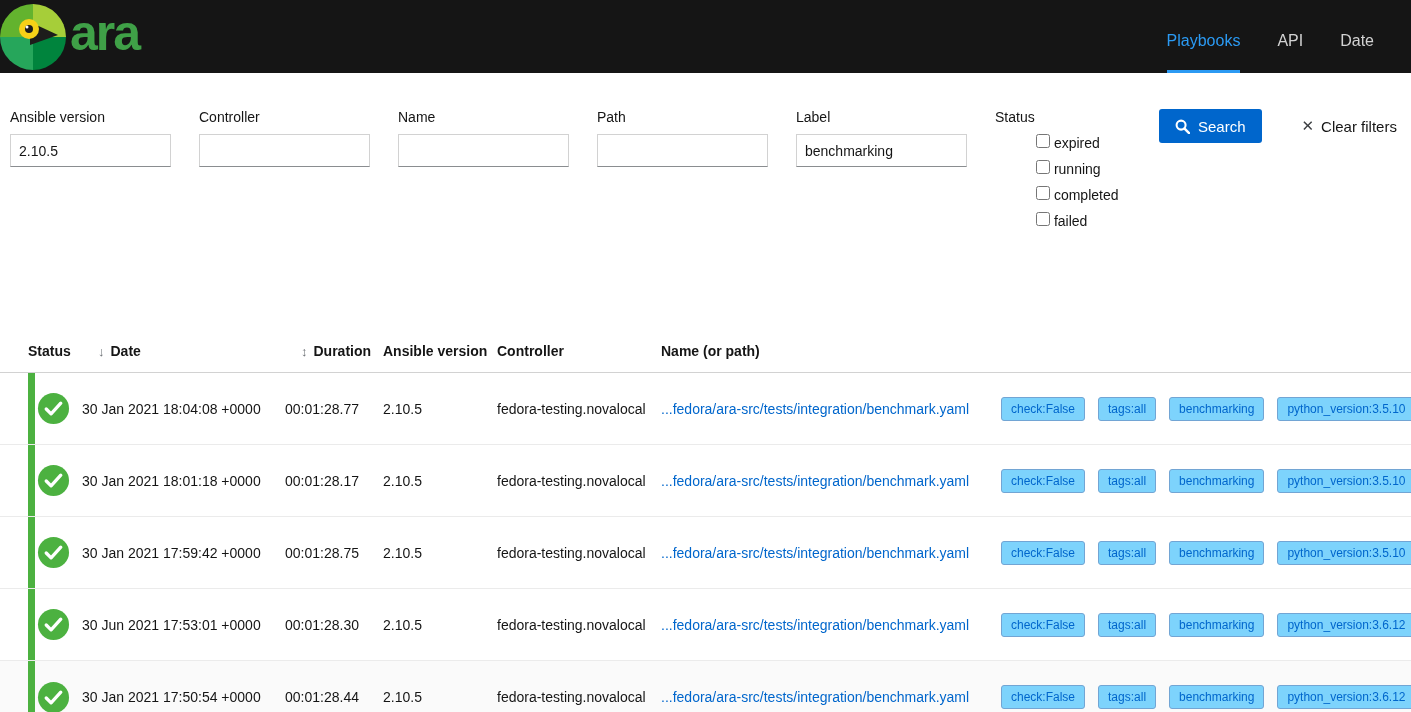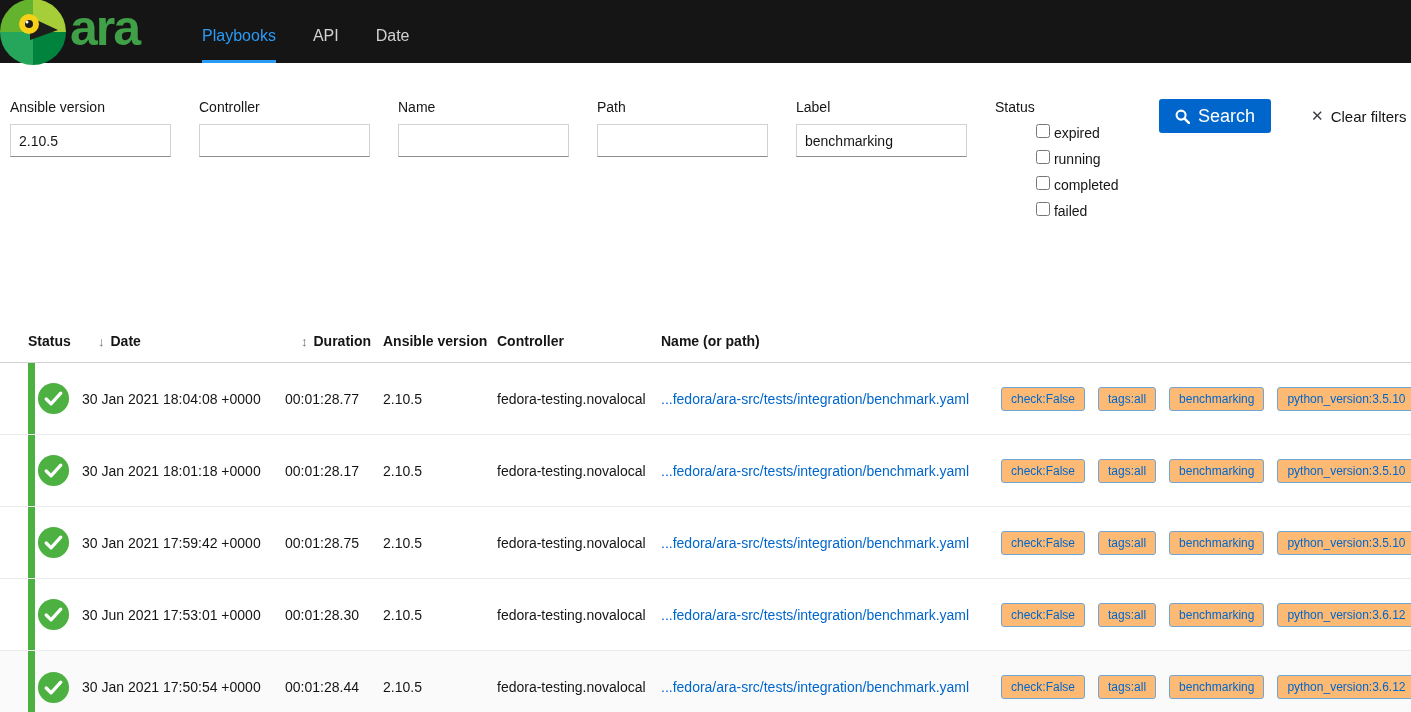--- a/index.html
+++ b/index.html
@@ -4,21 +4,21 @@
 <style>
   * { box-sizing: border-box; }
   html,body { margin:0; padding:0; }
   body {
     width:1411px; height:712px; overflow:hidden;
     font-family:"Liberation Sans", sans-serif;
     background:#ffffff; color:#151515;
   }
 
   
-  .navbar { height:63px; background:#151515; display:flex; align-items:stretch; }
+  .navbar { height:73px; background:#151515; display:flex; align-items:stretch;justify-content:space-between; }
   .brand { display:flex; align-items:center; cursor:pointer; }
   .logo-svg { width:66px; height:66px; margin:3px 4px 3px 0; display:block; }
   .brand-text { color:#3fa047; font-size:50px; font-weight:700; letter-spacing:-2px; line-height:1; margin-top:-8px; }
   .nav { display:flex; margin-left:63px; }
   .nav-item {
     display:flex; align-items:center; margin-right:37px; padding-top:11px;
     color:#d2d2d2; font-size:16px; text-decoration:none; cursor:pointer;
     border-bottom:3px solid transparent;
   }
   .nav-item.active { color:#2b9af3; border-bottom-color:#2b9af3; }
@@ -30,21 +30,21 @@
   .fgroup > label { display:block; font-size:14px; margin-bottom:9px; color:#151515; }
   .fgroup input[type=text] {
     width:100%; height:33px; border:1px solid #d2d2d2; border-bottom-color:#8a8d90;
     padding:0 8px; font-size:14px; font-family:inherit; background:#fff; color:#151515;
   }
   .status-group { width:130px; margin-right:14px; }
   .checkbox-row { display:flex; align-items:center; gap:9px; margin-bottom:6px; font-size:15px; cursor:pointer;margin-left:41px; }
   .checkbox-row input { width:14px; height:14px; margin:0; cursor:pointer; }
   .search-btn {
     margin-left:20px; height:34px; padding:0 16px; background:#0066cc; color:#fff;
-    border:none; border-radius:3px; font-size:18px; font-family:inherit;
+    border:none; border-radius:3px; font-size:15px; font-family:inherit;
     display:flex; align-items:center; gap:8px; cursor:pointer;
   }
   .search-btn svg { display:block; }
   .clear-filters {
     margin-left:40px; margin-top:8px; display:flex; align-items:center; gap:7px;
     color:#151515; font-size:15px; text-decoration:none; cursor:pointer;
   }
   .x-icon { font-size:15px; color:#3c3f42; }
 
   
@@ -61,21 +61,21 @@
 
   .tr { height:72px; border-bottom:1px solid #ebebeb; font-size:14px; }
   .tr.alt { background:#fafafa; border-bottom:none; }
   .td { white-space:nowrap; overflow:hidden; }
   .td-status { position:relative; height:100%; display:flex; align-items:center; }
   .row-bar { position:absolute; left:0; top:0; bottom:0; width:7px; background:#4cb140; }
   .status-icon { margin-left:9px; width:33px; height:33px; display:block; }
   .name-link { color:#0066cc; text-decoration:none; cursor:pointer; }
   .labels-cell { display:flex; align-items:center; gap:13px; overflow:visible; }
   .chip {
-    border:1px solid #72a5d4; color:#0066cc; background:#fdba74;
+    border:1px solid #72a5d4; color:#0066cc; background:#7dd3fc;
     font-size:12px; padding:4px 9px; border-radius:3px; white-space:nowrap; cursor:pointer;
   }
 </style>
 </head>
 <body>
 
 <header class="navbar">
   <div class="brand">
     <svg class="logo-svg" viewBox="0 0 66 66">
       <path d="M33 33 L33 0 A33 33 0 0 1 66 33 Z" fill="#a6ce39"></path>

